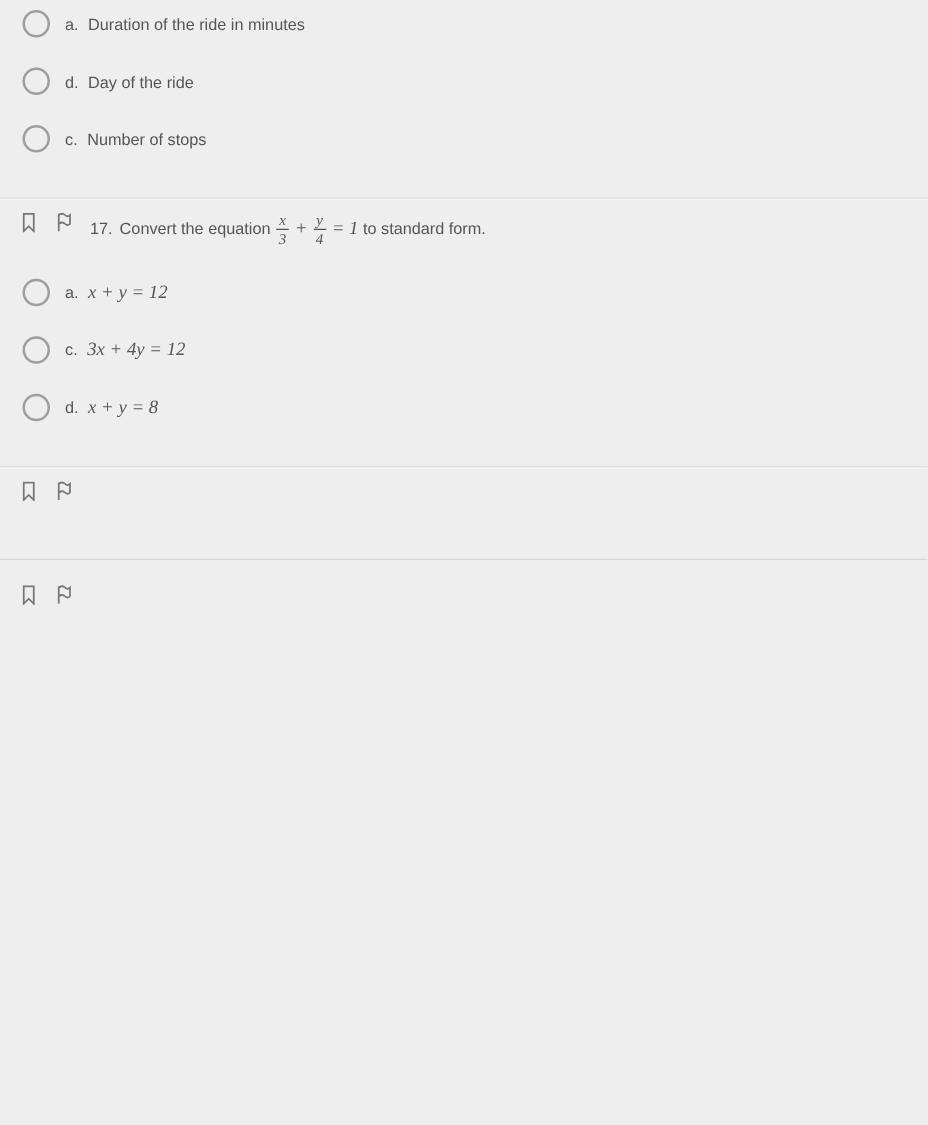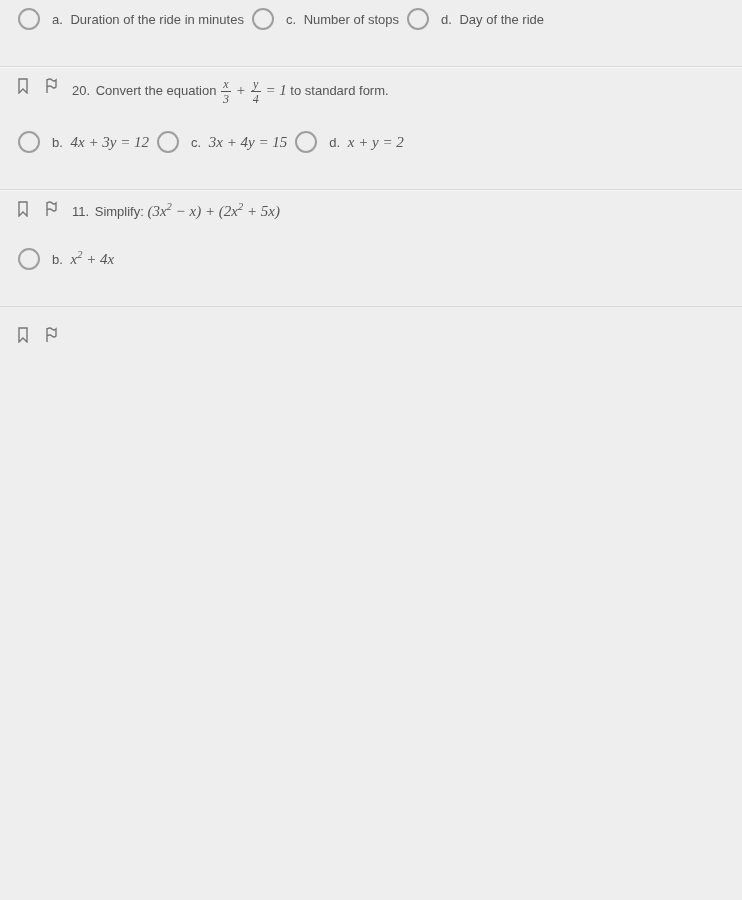--- a/index.html
+++ b/index.html
@@ -37,21 +37,21 @@
     fill: none;
   }
   .q-text {
     color: #555;
     line-height: 1.4;
     flex: 1;
   }
   .q-number { margin-right: 2px; }
   .options {
     display: flex;
-    flex-direction: row;
+    flex-direction: column;
     gap: 8px;
     padding-left: 2px;
   }
   .option-row {
     display: flex;
     align-items: center;
     gap: 12px;
     padding: 8px 0;
   }
   .radio {
@@ -84,68 +84,63 @@
 
 <div id="root">
     <div class="question-block">
       <div class="options">
         <div class="option-row">
           <span class="radio"></span>
           <span class="opt-text"><span class="opt-letter">a.</span><span> Duration of the ride in minutes</span></span>
         </div>
         <div class="option-row">
           <span class="radio"></span>
-          <span class="opt-text"><span class="opt-letter">c.</span><span> Number of stops</span></span>
+          <span class="opt-text"><span class="opt-letter">d.</span><span> Day of the ride</span></span>
         </div>
         <div class="option-row">
           <span class="radio"></span>
-          <span class="opt-text"><span class="opt-letter">d.</span><span> Day of the ride</span></span>
+          <span class="opt-text"><span class="opt-letter">c.</span><span> Number of stops</span></span>
         </div>
       </div>
     </div>
     <div class="question-block">
       <div class="q-header">
         <span class="icon"><svg class="bookmark-svg" viewBox="0 0 14 16">
             <path d="M3 1 H11 V15 L7 11 L3 15 Z"></path>
           </svg></span>
         <span class="icon"><svg class="flag-svg" viewBox="0 0 14 16">
             <path d="M3 1 V15 M3 2 Q6 0 8 2 Q10 4 12 2 V9 Q10 11 8 9 Q6 7 3 9"></path>
           </svg></span>
-        <div class="q-text"><span class="q-number">20.</span><span> Convert the equation <span class="math"><span class="frac"><span class="num">x</span><span class="den">3</span></span> + <span class="frac"><span class="num">y</span><span class="den">4</span></span> = 1</span> to standard form.</span></div>
+        <div class="q-text"><span class="q-number">17.</span><span> Convert the equation <span class="math"><span class="frac"><span class="num">x</span><span class="den">3</span></span> + <span class="frac"><span class="num">y</span><span class="den">4</span></span> = 1</span> to standard form.</span></div>
       </div>
       <div class="options">
         <div class="option-row">
           <span class="radio"></span>
-          <span class="opt-text"><span class="opt-letter">b.</span><span> <span class="math">4x + 3y = 12</span></span></span>
+          <span class="opt-text"><span class="opt-letter">a.</span><span> <span class="math">x + y = 12</span></span></span>
         </div>
         <div class="option-row">
           <span class="radio"></span>
-          <span class="opt-text"><span class="opt-letter">c.</span><span> <span class="math">3x + 4y = 15</span></span></span>
+          <span class="opt-text"><span class="opt-letter">c.</span><span> <span class="math">3x + 4y = 12</span></span></span>
         </div>
         <div class="option-row">
           <span class="radio"></span>
-          <span class="opt-text"><span class="opt-letter">d.</span><span> <span class="math">x + y = 2</span></span></span>
+          <span class="opt-text"><span class="opt-letter">d.</span><span> <span class="math">x + y = 8</span></span></span>
         </div>
       </div>
     </div>
     <div class="question-block">
       <div class="q-header">
         <span class="icon"><svg class="bookmark-svg" viewBox="0 0 14 16">
             <path d="M3 1 H11 V15 L7 11 L3 15 Z"></path>
           </svg></span>
         <span class="icon"><svg class="flag-svg" viewBox="0 0 14 16">
             <path d="M3 1 V15 M3 2 Q6 0 8 2 Q10 4 12 2 V9 Q10 11 8 9 Q6 7 3 9"></path>
           </svg></span>
-        <div class="q-text"><span class="q-number">11.</span><span> Simplify: <span class="math">(3x<sup>2</sup> − x) + (2x<sup>2</sup> + 5x)</span></span></div>
       </div>
       <div class="options">
-        <div class="option-row">
-          <span class="radio"></span>
-          <span class="opt-text"><span class="opt-letter">b.</span><span> <span class="math">x<sup>2</sup> + 4x</span></span></span>
-        </div>
       </div>
     </div>
     <div class="trailing">
       <span class="icon"><svg class="bookmark-svg" viewBox="0 0 14 16">
           <path d="M3 1 H11 V15 L7 11 L3 15 Z"></path>
         </svg></span>
       <span class="icon"><svg class="flag-svg" viewBox="0 0 14 16">
           <path d="M3 1 V15 M3 2 Q6 0 8 2 Q10 4 12 2 V9 Q10 11 8 9 Q6 7 3 9"></path>
         </svg></span>
     </div>

